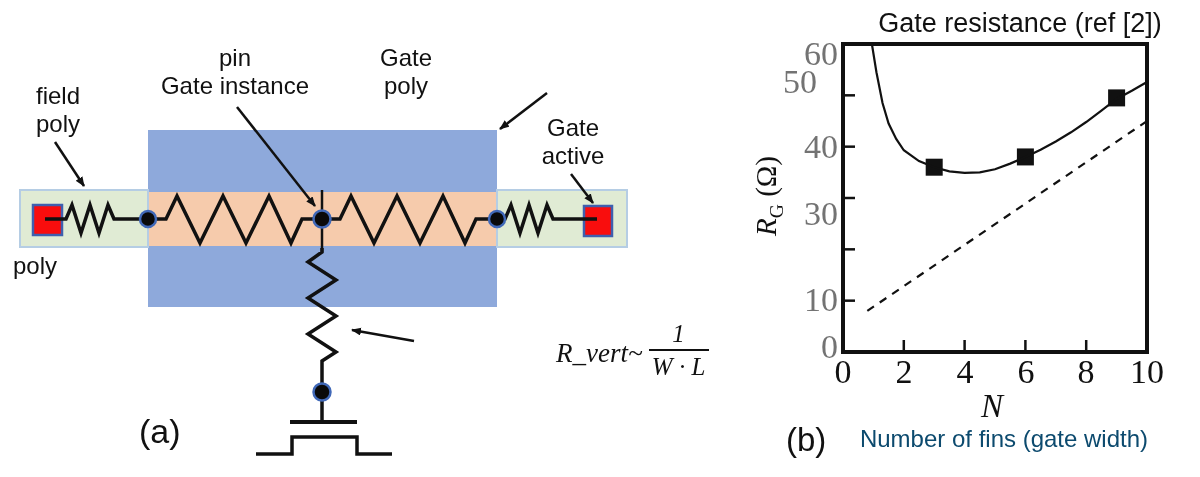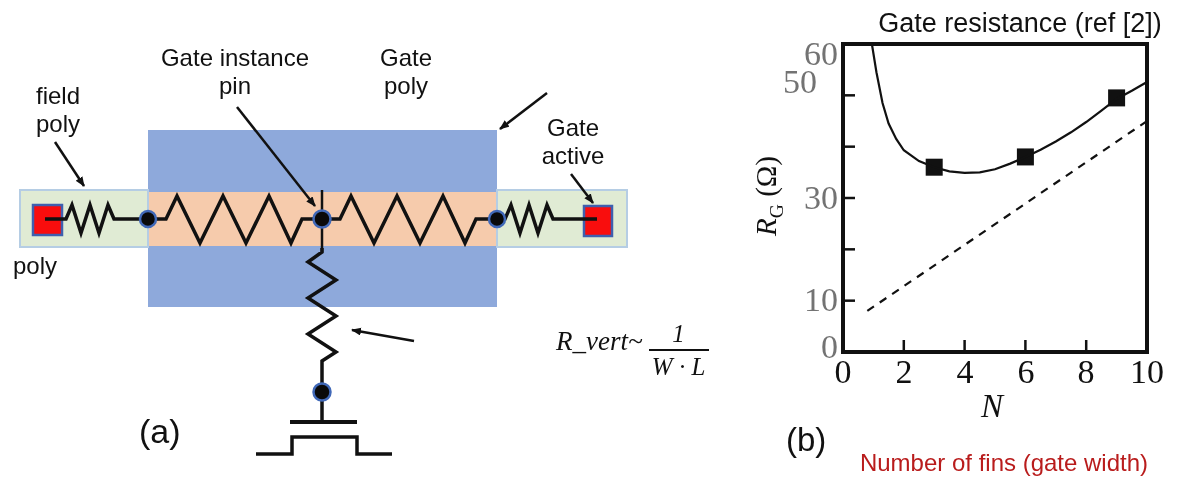--- a/index.html
+++ b/index.html
@@ -16,23 +16,23 @@
   .ytick{position:absolute;left:762px;width:76px;text-align:right;
          font-family:"Liberation Serif",serif;font-size:34px;line-height:38px;color:#737373;}
   .xtick{position:absolute;top:353px;transform:translateX(-50%);
          font-family:"Liberation Serif",serif;font-size:34px;color:#111;}
   .ylabel{position:absolute;left:769px;top:196px;transform:translate(-50%,-50%) rotate(-90deg);
           font-family:"Liberation Serif",serif;font-style:italic;font-size:29px;white-space:nowrap;color:#111;}
   .ylabel sub{font-size:0.68em;font-style:normal;}
   .xlabel-n{position:absolute;left:992px;top:388px;transform:translateX(-50%);
             font-family:"Liberation Serif",serif;font-style:italic;font-size:33px;color:#111;}
   .xlabel-sub{position:absolute;left:1004px;top:425px;transform:translateX(-50%);
-              font-size:24px;white-space:nowrap;color:#b91c1c;margin-top:24px;}
+              font-size:24px;white-space:nowrap;color:#0c4a6e;}
   
-  .formula{position:absolute;left:556px;top:320px;display:flex;align-items:flex-start;
+  .formula{position:absolute;left:556px;top:320px;display:flex;align-items:center;
            font-family:"Liberation Serif",serif;font-style:italic;color:#111;}
   .formula .lhs{font-size:27px;margin-right:6px;padding-top:6px;}
   .frac{display:flex;flex-direction:column;align-items:center;font-size:25px;line-height:27px;}
   .frac .bar{width:60px;height:2px;background:#111;margin:2px 0;}
 </style>
 </head>
 <body>
 
 <div class="stage">
 
@@ -74,22 +74,22 @@
     <line x1="571" y1="174" x2="593" y2="203" stroke="#111" stroke-width="2.5" marker-end="url(#ah)"></line>
     <line x1="414" y1="341" x2="352" y2="330" stroke="#111" stroke-width="2.5" marker-end="url(#ah)"></line>
   </svg>
 
   <div class="lbl" style="left:8px;top:82px;width:100px;">
     <div>field</div>
     <div>poly</div>
   </div>
   <div class="lbl left" style="left:13px;top:252px;">poly</div>
   <div class="lbl" style="left:145px;top:44px;width:180px;">
+    <div>pin</div>
     <div>Gate instance</div>
-    <div>pin</div>
   </div>
   <div class="lbl" style="left:356px;top:44px;width:100px;">
     <div>Gate</div>
     <div>poly</div>
   </div>
   <div class="lbl" style="left:513px;top:114px;width:120px;">
     <div>Gate</div>
     <div>active</div>
   </div>
 
@@ -125,21 +125,22 @@
   </svg>
 
   <div class="chart-title">Gate resistance (ref [2])</div>
 
   <div class="ylabel">
     <span>R</span><sub>G</sub><span style="font-style:normal;"> (Ω)</span>
   </div>
 
   <div class="ytick" style="top:35px;">60</div>
   <div class="ytick" style="top:63px;text-align:center;">50</div>
-  <div class="ytick" style="top:179px;">30</div>
+  <div class="ytick" style="top:128px;">40</div>
+  <div class="ytick" style="top:195px;">30</div>
   <div class="ytick" style="top:281px;">10</div>
   <div class="ytick" style="top:328px;">0</div>
 
   <div class="xtick" style="left:843px;">0</div>
   <div class="xtick" style="left:904px;">2</div>
   <div class="xtick" style="left:965px;">4</div>
   <div class="xtick" style="left:1026px;">6</div>
   <div class="xtick" style="left:1086px;">8</div>
   <div class="xtick" style="left:1147px;">10</div>
 

